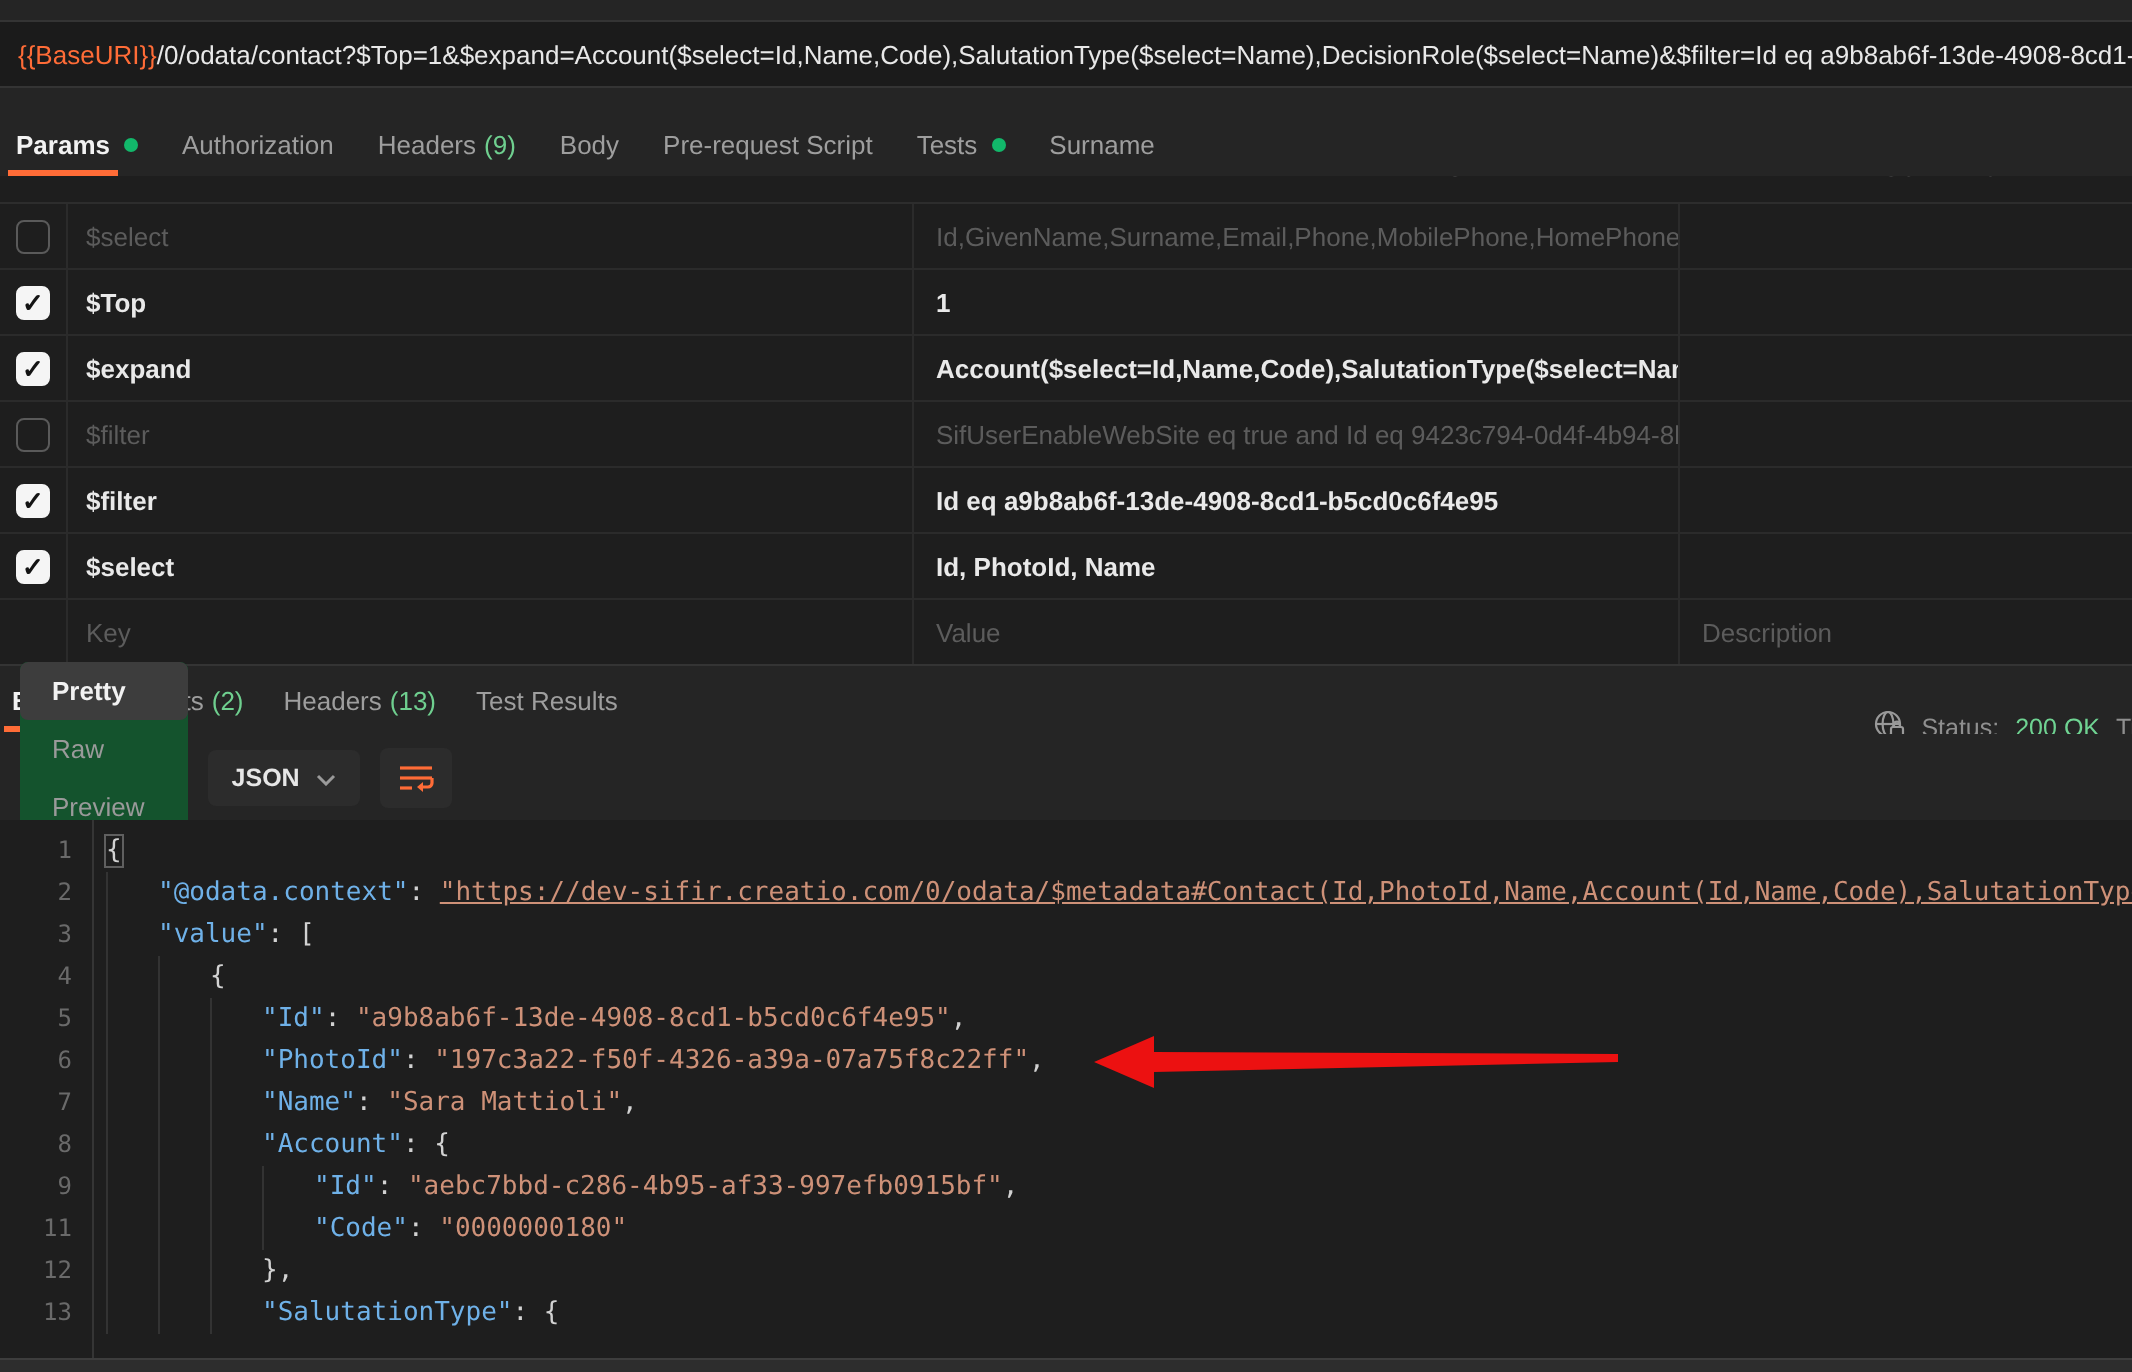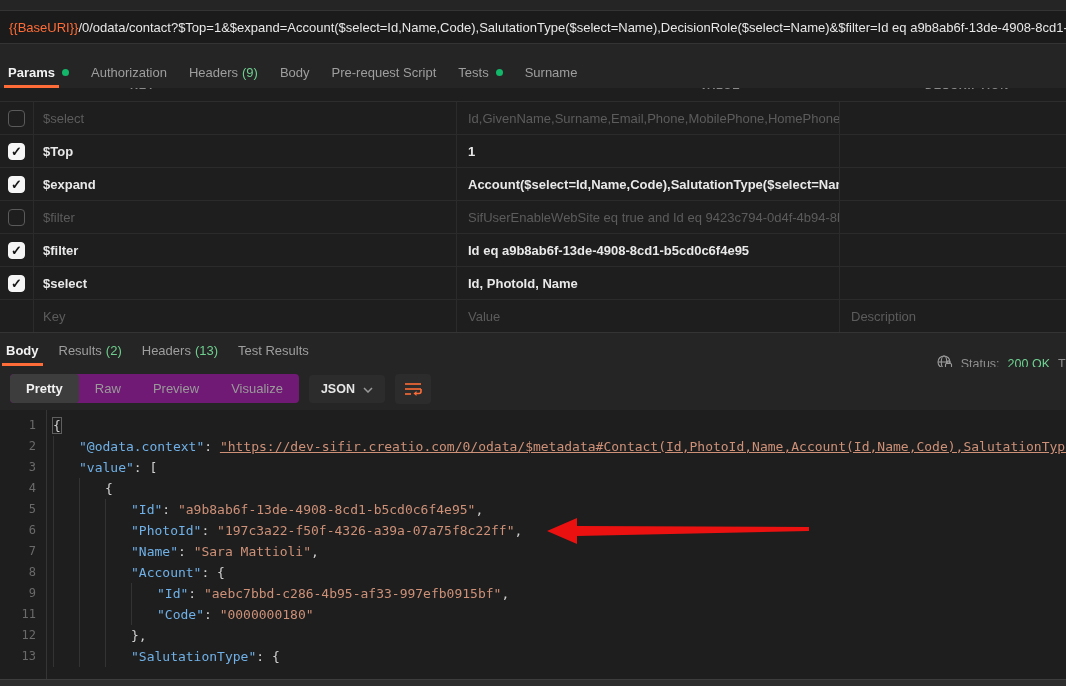--- a/index.html
+++ b/index.html
@@ -84,21 +84,21 @@
   .resp-meta { margin-left:auto; display:flex; align-items:center; gap:8px; padding-right:0;
                font-size:12.5px; color:#8f8f8f; white-space:nowrap; overflow:hidden;margin-top:28px; }
   .status-val { color:#6fd392; }
   .meta-clip { color:#8f8f8f; width:8px; overflow:hidden; display:inline-block; }
 
   
   .resp-toolbar {
     position:absolute; top:367px; left:0; right:0; height:43px;
     display:flex; align-items:center; padding-left:10px; gap:10px; background:#252525;
   }
-  .seg { display:flex; background:#701a75; border-radius:4px; overflow:hidden; }
+  .seg { display:flex; background:#14532d; border-radius:4px; overflow:hidden;flex-direction:column; }
   .seg-item { padding:7px 16px; font-size:13px; color:#9a9a9a; cursor:pointer; }
   .seg-item.active { background:#3d3d3d; color:#f2f2f2; font-weight:bold; border-radius:4px; }
   .fmt-btn { display:flex; align-items:center; gap:8px; background:#2c2c2c; border-radius:4px;
              padding:7px 12px; font-size:12.5px; font-weight:bold; color:#e6e6e6; cursor:pointer; }
   .wrap-btn { display:flex; align-items:center; justify-content:center; background:#2c2c2c;
               border-radius:4px; width:36px; height:30px; cursor:pointer; }
 
   
   .code {
     position:absolute; top:410px; left:0; right:0; height:269px;

